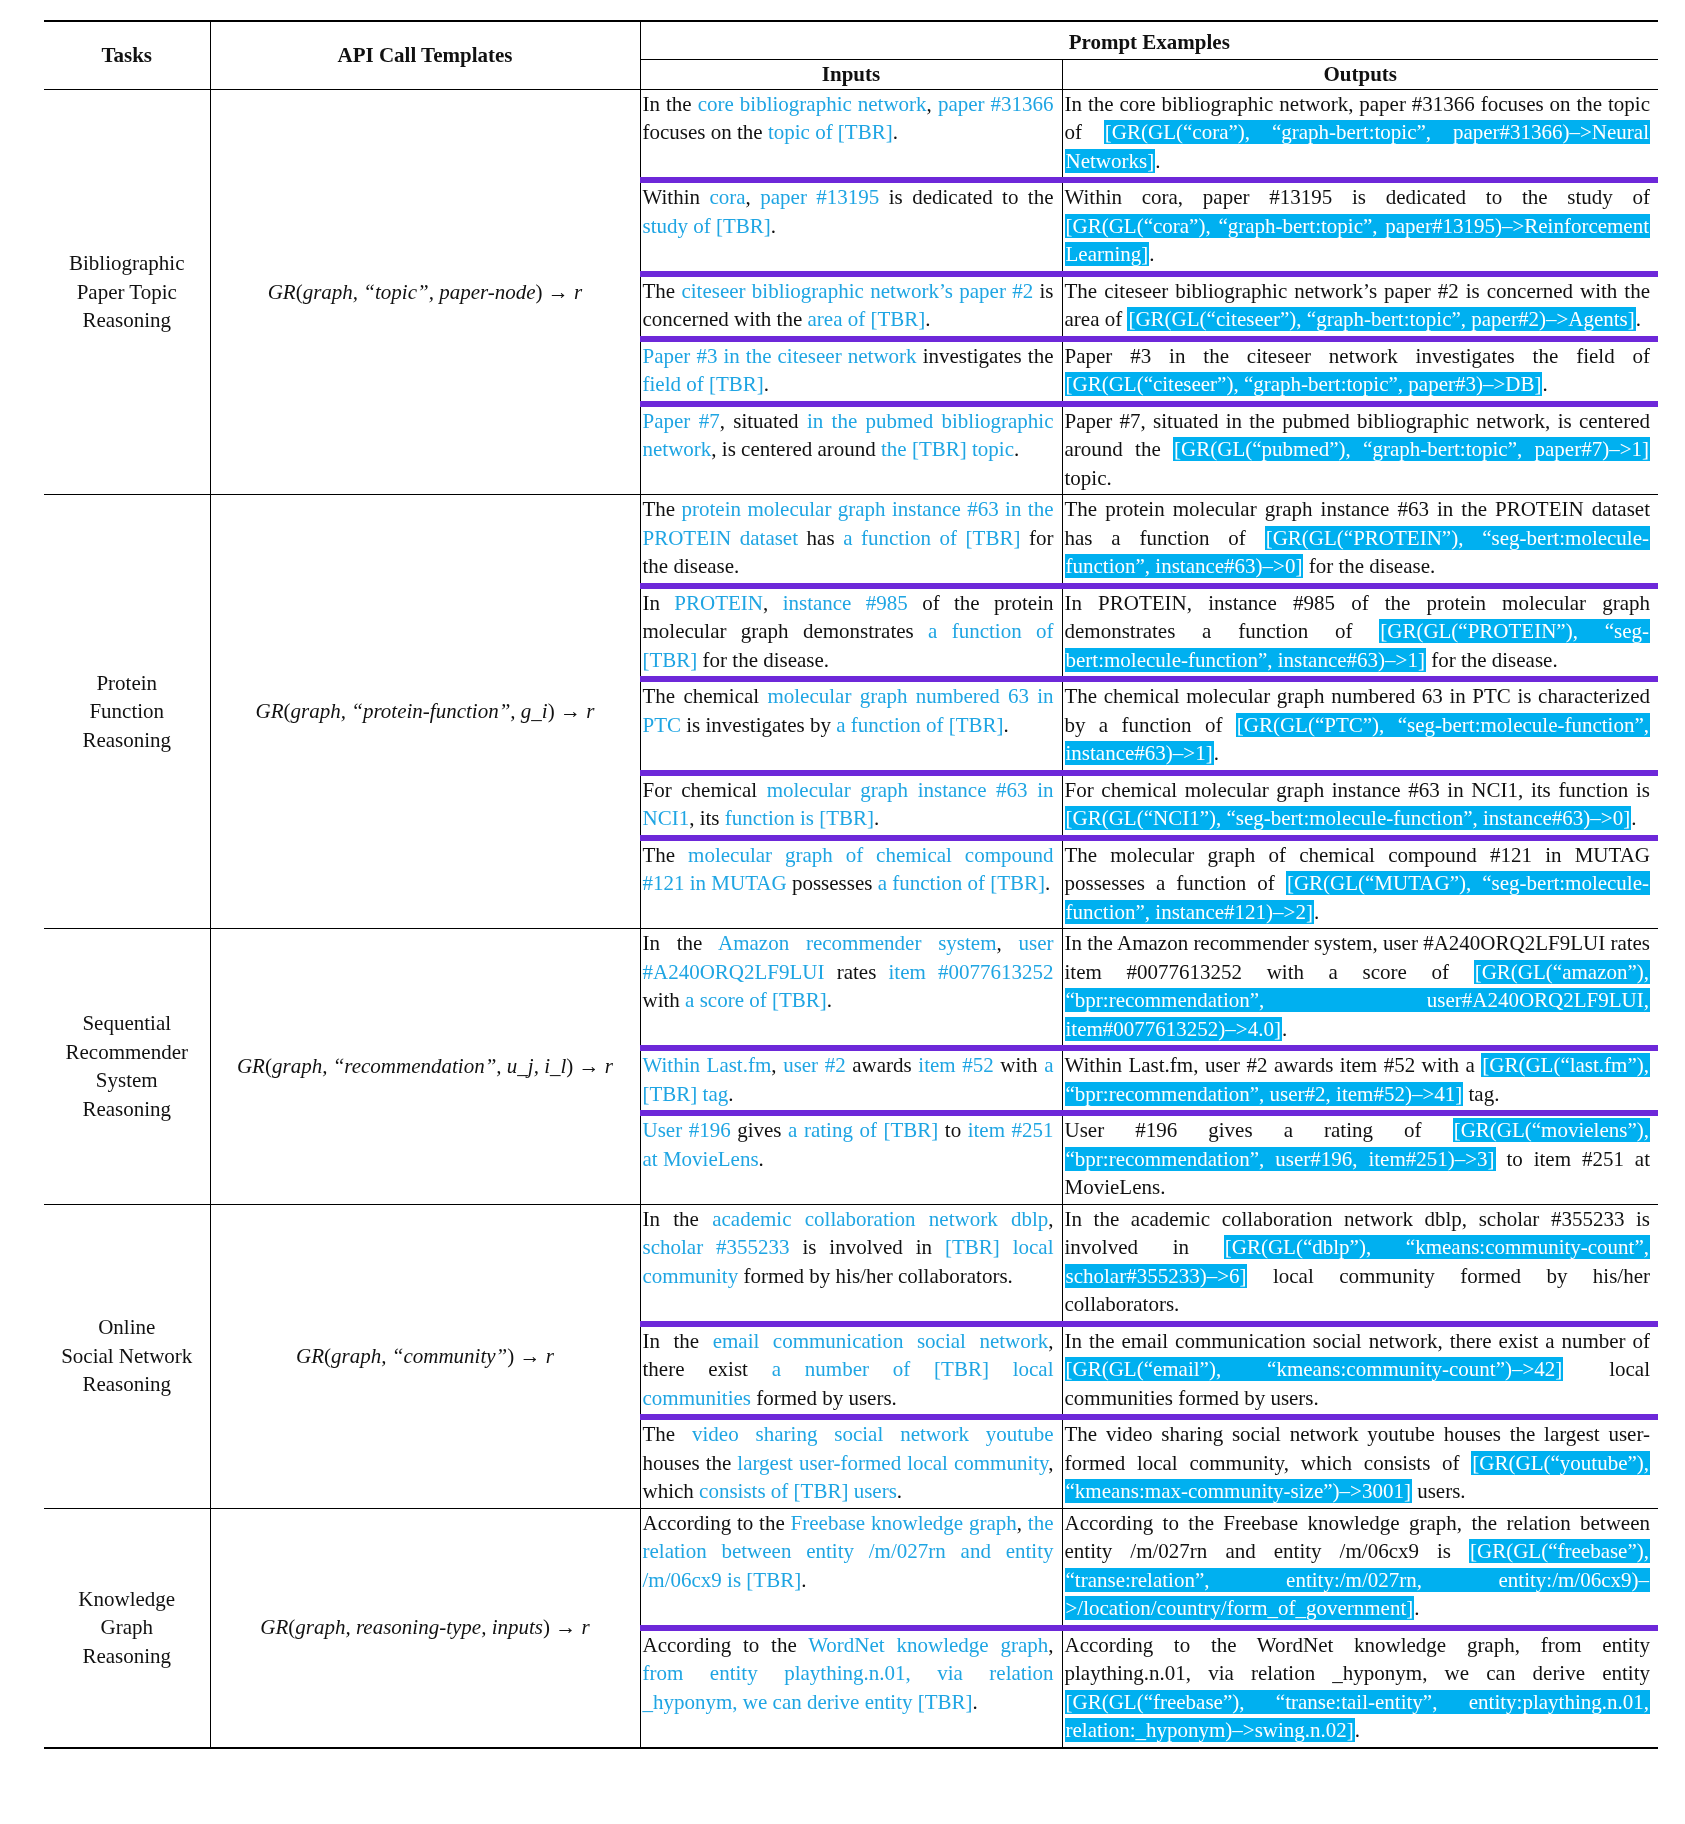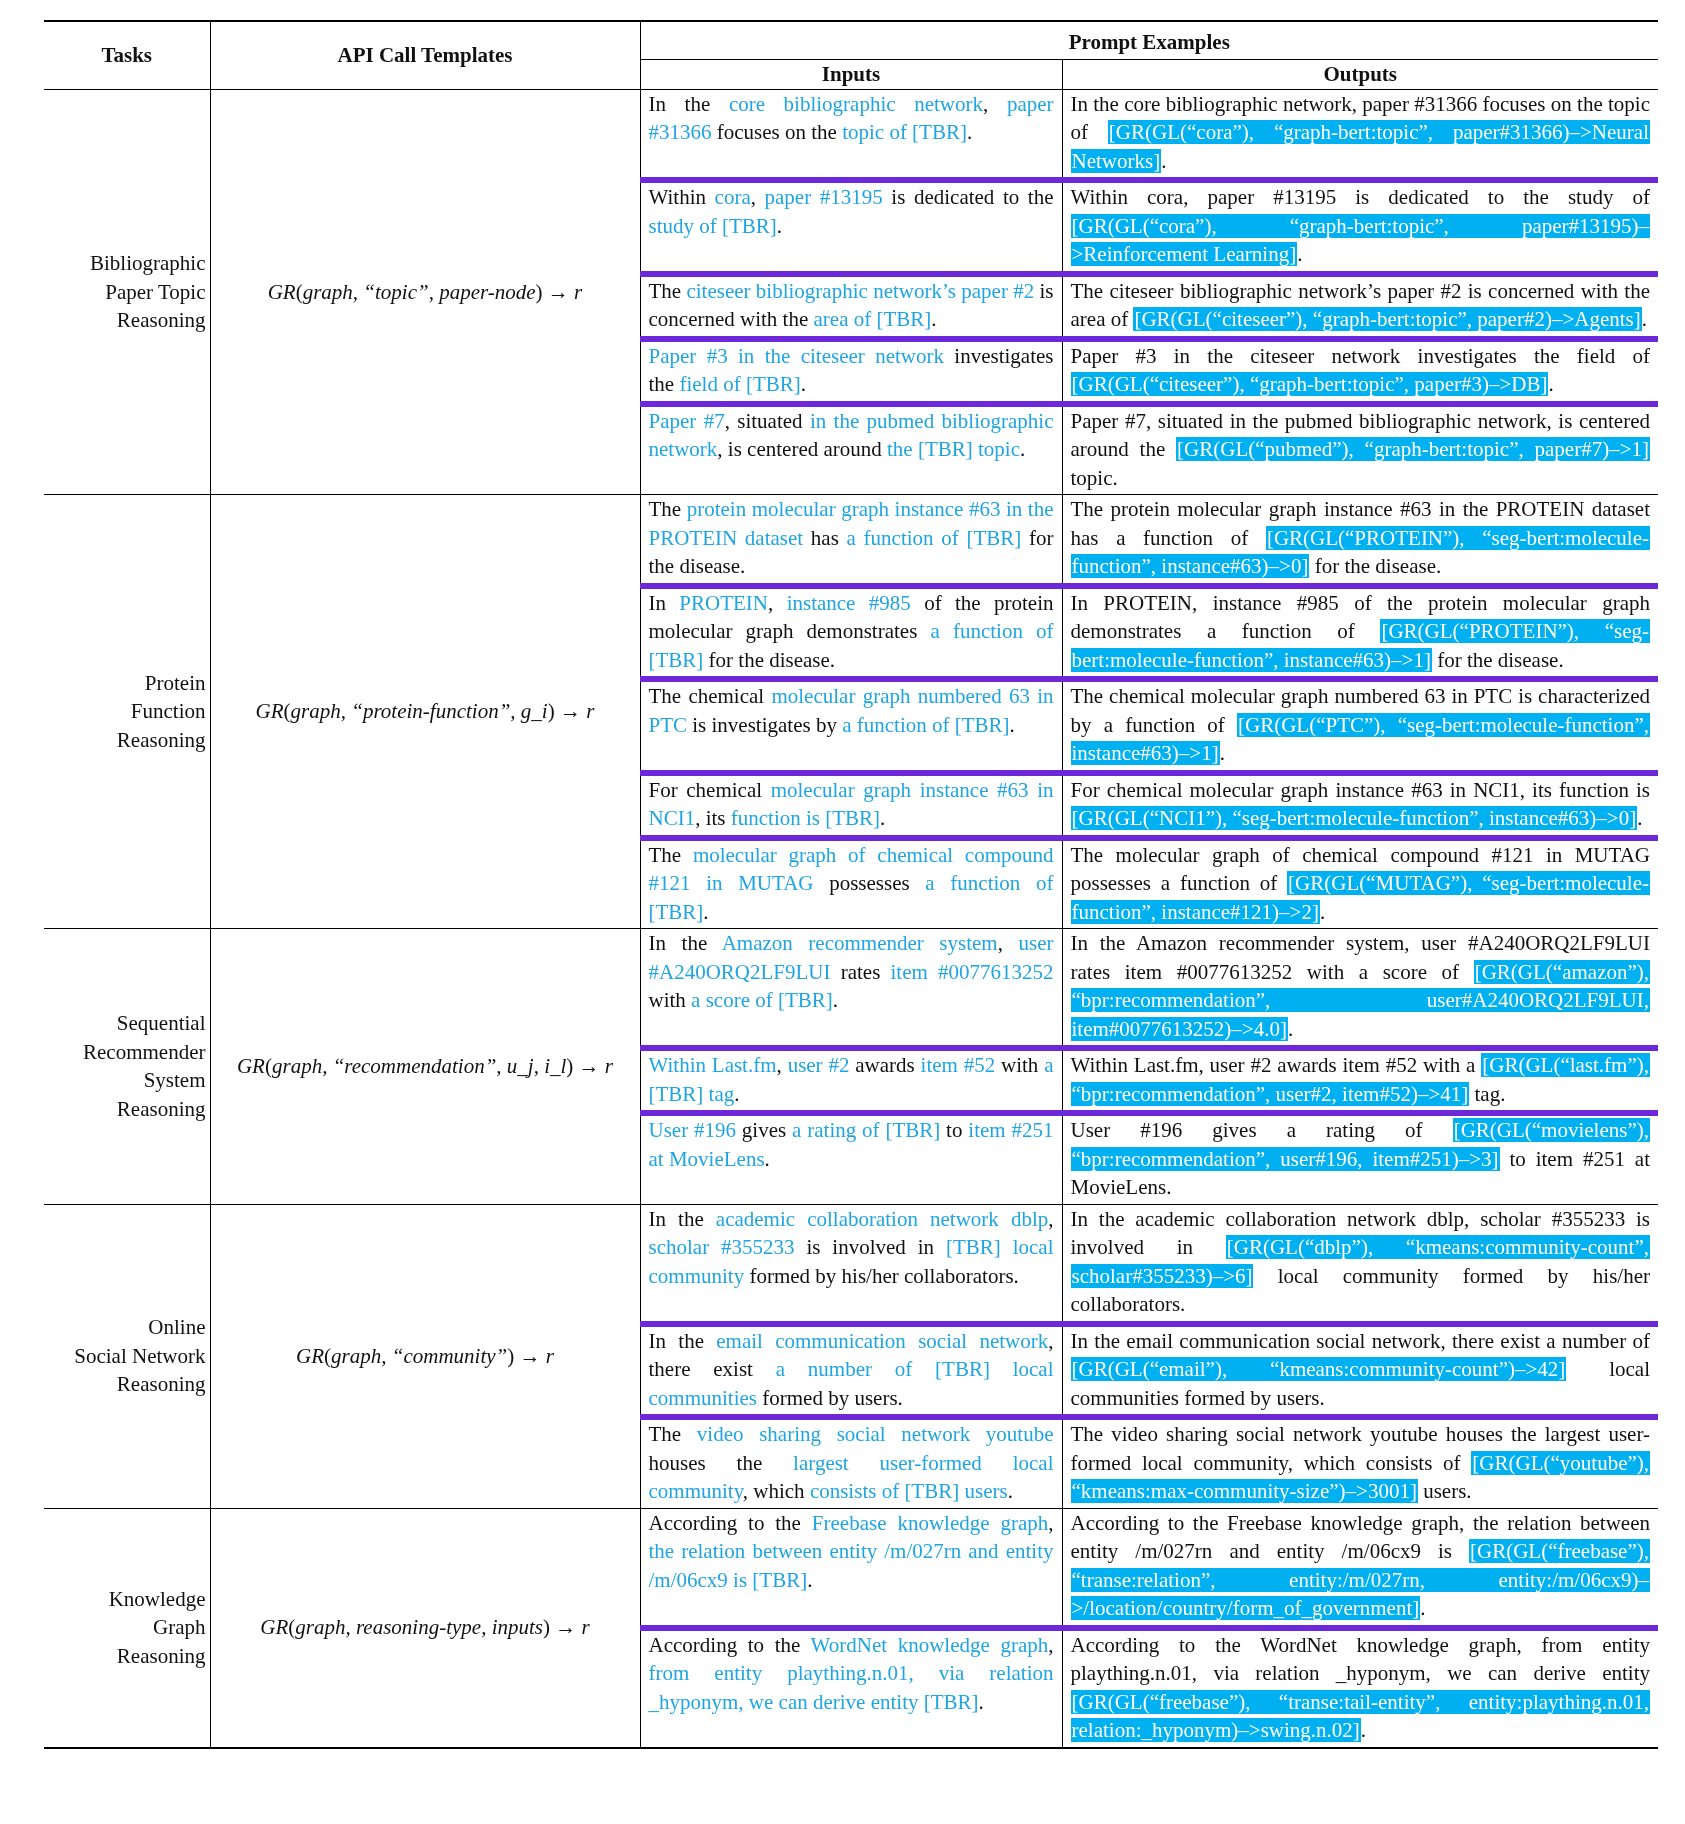--- a/index.html
+++ b/index.html
@@ -11,22 +11,22 @@
   col.c-api { width: 430px; }
   col.c-in { width: 422px; }
   col.c-out { width: 596px; }
   .toprule { border-top: 2.5px solid #000; }
   .botrule { border-bottom: 2.5px solid #000; }
   th { font-weight: bold; text-align: center; vertical-align: middle; }
   th.sub { text-align: center; padding: 0 8px; border-top: 1.2px solid #000; height: 28px; }
   th.pe { height: 32px; padding-top: 4px; margin-left: 24px; }
   .vl { border-left: 1.2px solid #000; }
   .hdr-bottom td, .hdr-bottom th { border-bottom: 1.6px solid #000; }
-  td { vertical-align: top; padding: 0 8px 2px 8px; }
-  td.task { text-align: right; vertical-align: middle; padding: 17px 4px; }
+  td { vertical-align: top; padding: 0 8px 2px 2px; }
+  td.task { text-align: center; vertical-align: middle; padding: 17px 4px; }
   td.api { text-align: center; vertical-align: middle; font-style: italic; white-space: nowrap; padding: 0 0; }
   td.api .up { font-style: normal; }
   td.ex { text-align: justify; hyphens: manual; }
   tr.group-start td { border-top: 1.6px solid #000; }
   tr.row-sep td.ex { border-top: 6px solid #6d28d9; }
   .b { color: #1fa5e3; }
   .hl { background: #00b0f0; color: #ffffff; box-decoration-break: clone; -webkit-box-decoration-break: clone; padding: 0 1px; }
   tr.spacer td { height: 0; padding: 0; }
 </style>
 </head>

